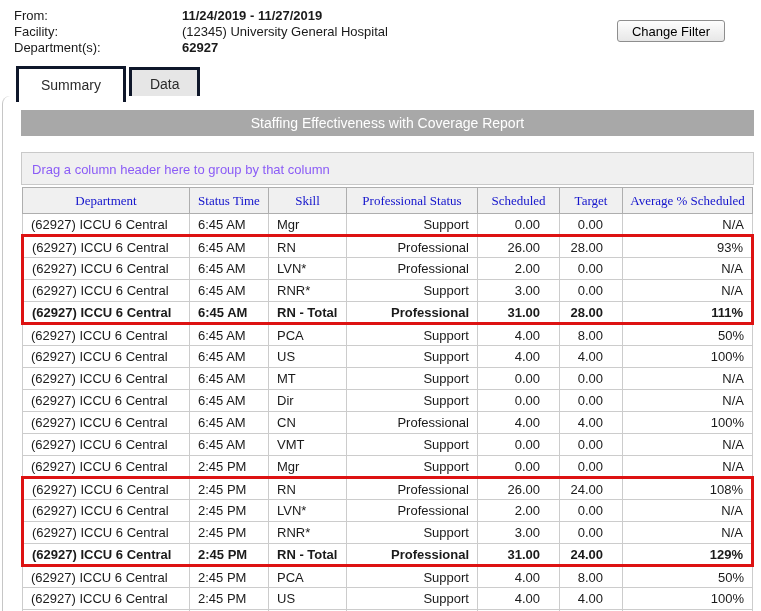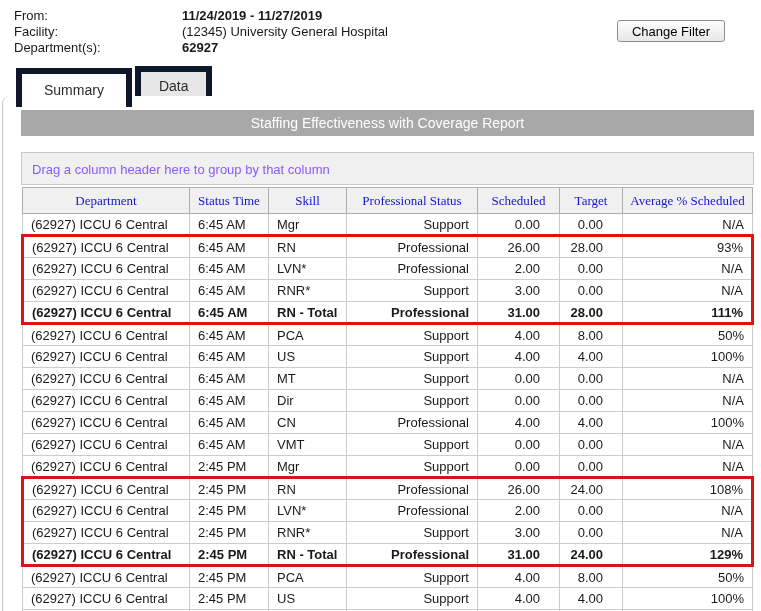--- a/index.html
+++ b/index.html
@@ -28,21 +28,21 @@
     cursor: pointer;
   }
 
   
   .tabs {
     position: absolute; top: 66px; left: 16px;
     display: flex; align-items: flex-end;
   }
   .tab {
     font-size: 14px; color: #2b2b2b;
-    border: 6px solid #0f172a;
+    border: 3px solid #0f172a;
     background: #e6e6e6;
     padding: 6px 18px 7px 18px;
     margin-right: 3px;
     cursor: pointer;
     position: relative;
   }
   .tab.active {
     background: #ffffff;
     border-bottom: none;
     padding: 8px 22px 9px 22px;

